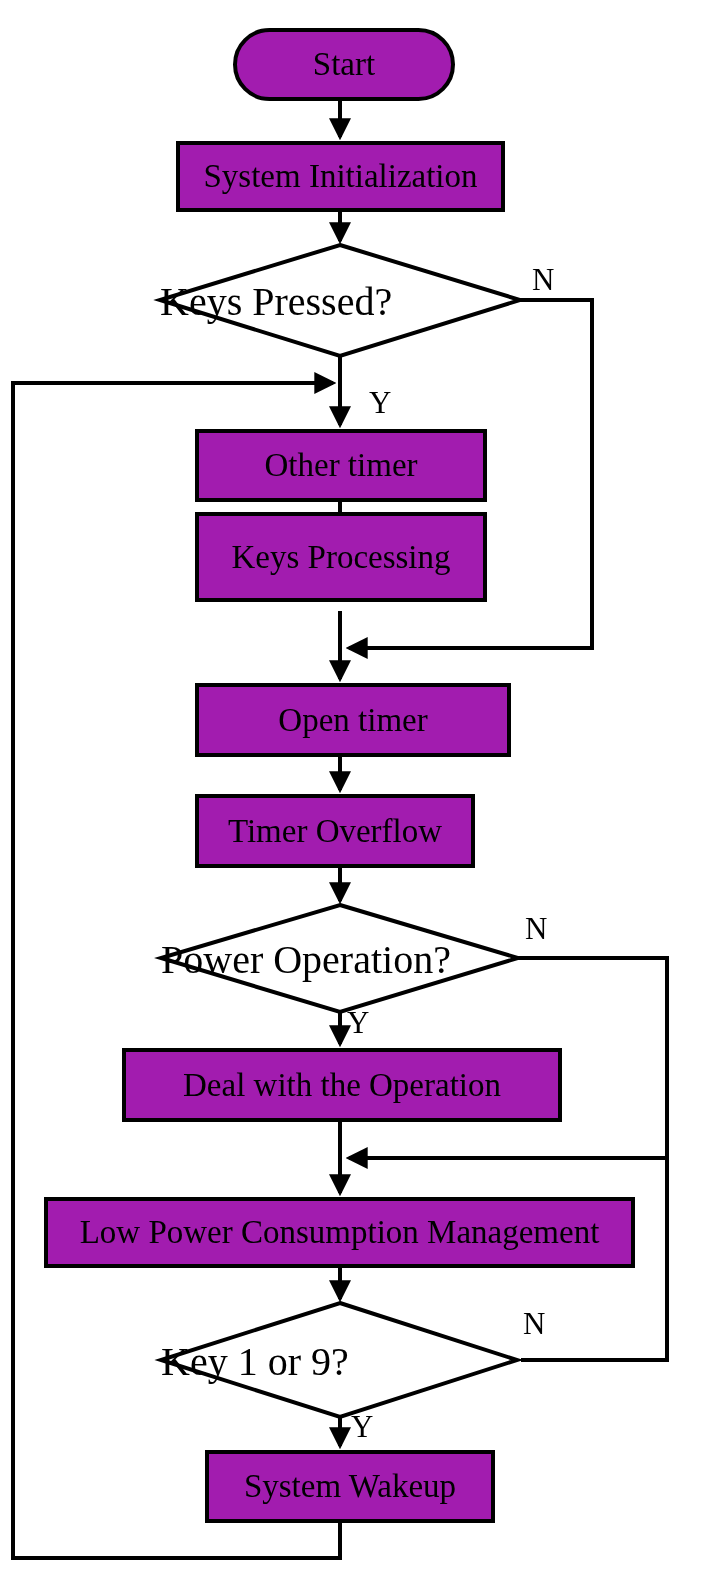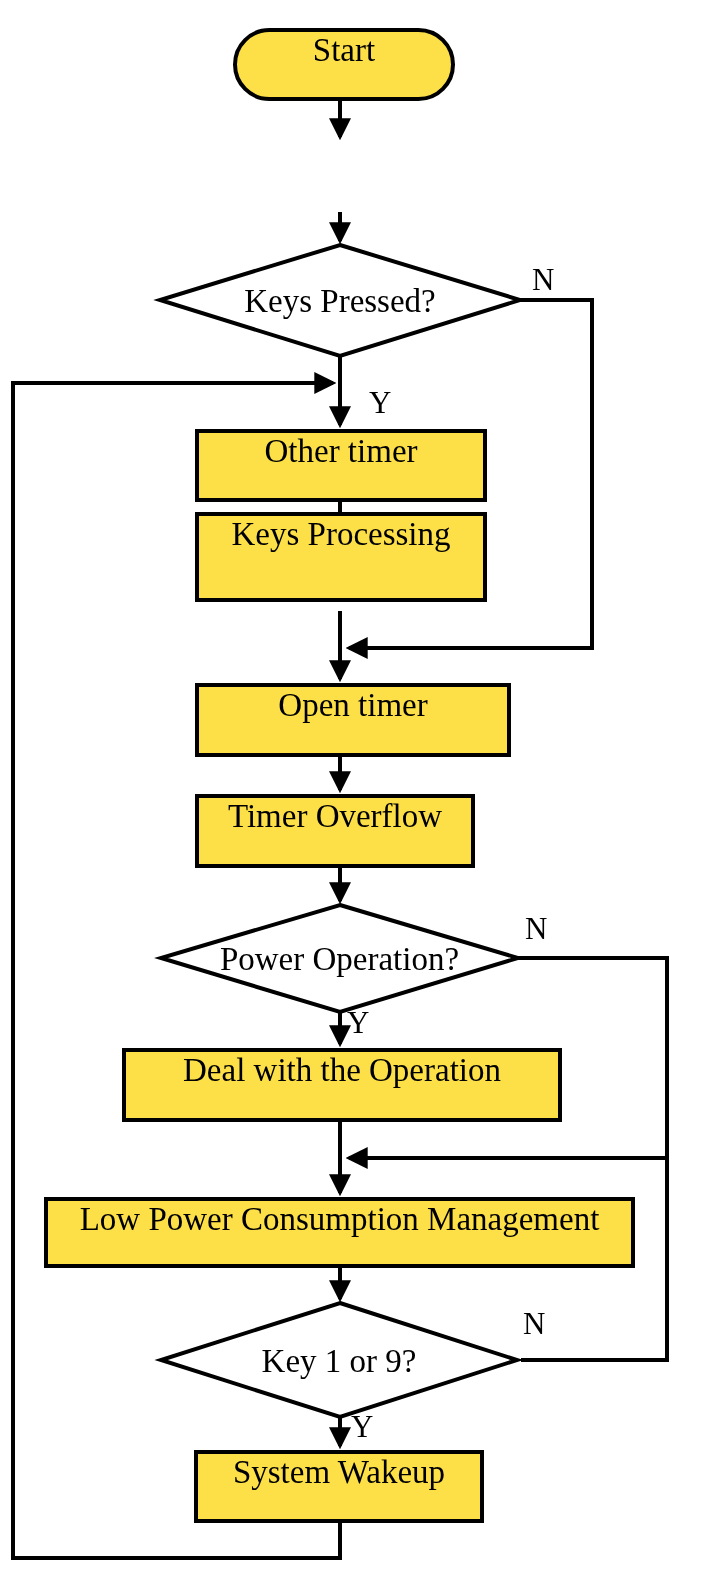--- a/index.html
+++ b/index.html
@@ -14,34 +14,35 @@
   }
   .connectors {
     position: absolute;
     left: 0; top: 0;
     width: 703px; height: 1591px;
   }
   .node {
     position: absolute;
     box-sizing: border-box;
     border: 4px solid #000000;
-    background: #fde047;
+    background: #a21caf;
     display: flex;
+    align-items: center;
     justify-content: center;
     text-align: center;
     font-size: 33px;
     line-height: 1.1;
     white-space: nowrap;
   }
   .terminator { border-radius: 37px; }
   .dlabel {
     position: absolute;
     transform: translateY(-50%);
-    text-align: center;
-    font-size: 33px;
+    text-align: left;
+    font-size: 40px;
     white-space: nowrap;
   }
   .elabel {
     position: absolute;
     font-size: 31px;
     line-height: 1;
     white-space: nowrap;
   }
 </style>
 </head>
@@ -91,20 +92,23 @@
       <polygon fill="#ffffff" points="340,245 520,300 340,356 160,300"></polygon>
       <polygon fill="#ffffff" points="340,905 518,958 340,1012 161,958"></polygon>
       <polygon fill="#ffffff" points="340,1303 517,1360 340,1417 161,1360"></polygon>
     </g>
   </svg>
 
   <div class="node terminator" style="left:233px; top:28px; width:222px; height:73px;">
     <span>Start</span>
   </div>
 
+  <div class="node" style="left:176px; top:141px; width:329px; height:71px;">
+    <span>System Initialization</span>
+  </div>
 
   <div class="node" style="left:195px; top:429px; width:292px; height:73px;">
     <span>Other timer</span>
   </div>
 
   <div class="node" style="left:195px; top:512px; width:292px; height:90px;">
     <span>Keys Processing</span>
   </div>
 
   <div class="node" style="left:195px; top:683px; width:316px; height:74px;">
@@ -116,21 +120,21 @@
   </div>
 
   <div class="node" style="left:122px; top:1048px; width:440px; height:74px;">
     <span>Deal with the Operation</span>
   </div>
 
   <div class="node" style="left:44px; top:1197px; width:591px; height:71px;">
     <span>Low Power Consumption Management</span>
   </div>
 
-  <div class="node" style="left:194px; top:1450px; width:290px; height:73px;">
+  <div class="node" style="left:205px; top:1450px; width:290px; height:73px;">
     <span>System Wakeup</span>
   </div>
 
   <div class="dlabel" style="left:160px; top:301px; width:360px;">Keys Pressed?</div>
   <div class="dlabel" style="left:161px; top:959px; width:357px;">Power Operation?</div>
   <div class="dlabel" style="left:161px; top:1361px; width:356px;">Key 1 or 9?</div>
 
   <div class="elabel" style="left:532px; top:264px;">N</div>
   <div class="elabel" style="left:369px; top:387px;">Y</div>
   <div class="elabel" style="left:525px; top:913px;">N</div>

